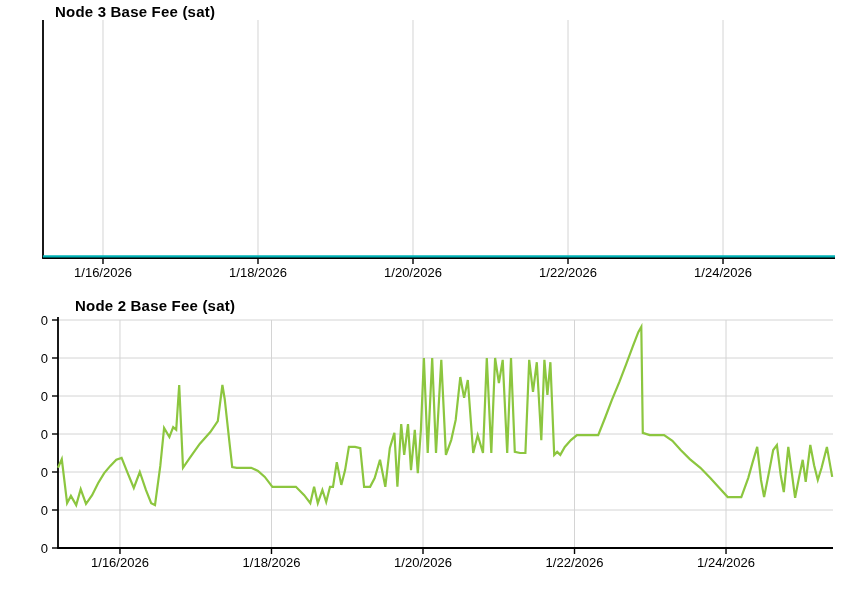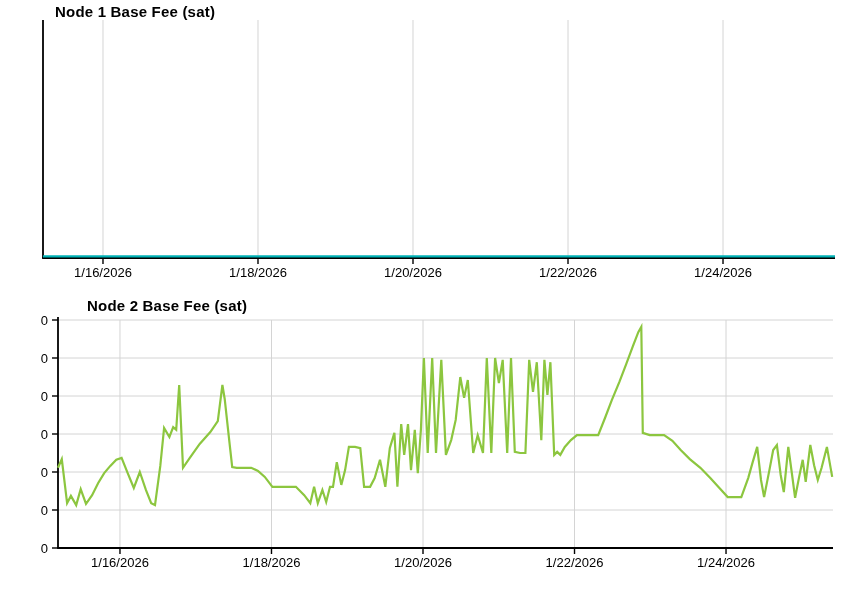--- a/index.html
+++ b/index.html
@@ -2,21 +2,21 @@
 <html><head>
 <meta charset="utf-8">
 <style>
   html,body{margin:0;padding:0;background:#ffffff;}
   .canvas{position:relative;width:860px;height:600px;background:#ffffff;
           font-family:"Liberation Sans",sans-serif;overflow:hidden;}
   .canvas svg{position:absolute;left:0;top:0;}
   .chart-title{position:absolute;font-weight:bold;font-size:15px;color:#000;
                letter-spacing:0.2px;white-space:nowrap;}
   #title-1{left:55px;top:3px;}
-  #title-2{left:75px;top:297px;margin-left:12px;}
+  #title-2{left:75px;top:297px;}
 </style>
 </head>
 <body>
 
 <div class="canvas">
   <svg id="charts-svg" width="860" height="600" viewBox="0 0 860 600">
       <line x1="102.9870828848224" y1="20" x2="102.9870828848224" y2="258" stroke="#d4d4d4" stroke-width="1"></line>
       <line x1="102.9870828848224" y1="258" x2="102.9870828848224" y2="264" stroke="#000000" stroke-width="1.4"></line>
       <text x="102.9870828848224" y="277" text-anchor="middle" font-size="13" fill="#000000" font-family="&quot;Liberation Sans&quot;, sans-serif">1/16/2026</text>
       <line x1="257.9924650161464" y1="20" x2="257.9924650161464" y2="258" stroke="#d4d4d4" stroke-width="1"></line>
@@ -66,15 +66,15 @@
       <line x1="58" y1="358" x2="833" y2="358" stroke="#d4d4d4" stroke-width="1"></line>
       <line x1="52" y1="358" x2="58" y2="358" stroke="#000000" stroke-width="1.4"></line>
       <text x="48" y="362.5" text-anchor="end" font-size="13" fill="#000000" font-family="&quot;Liberation Sans&quot;, sans-serif">0</text>
       <line x1="58" y1="320" x2="833" y2="320" stroke="#d4d4d4" stroke-width="1"></line>
       <line x1="52" y1="320" x2="58" y2="320" stroke="#000000" stroke-width="1.4"></line>
       <text x="48" y="324.5" text-anchor="end" font-size="13" fill="#000000" font-family="&quot;Liberation Sans&quot;, sans-serif">0</text>
       <line x1="58" y1="317" x2="58" y2="548" stroke="#000000" stroke-width="1.8"></line>
       <line x1="57.1" y1="548" x2="833" y2="548" stroke="#000000" stroke-width="1.8"></line>
       <polyline points="58.0,467.8 61.8,459.1 67.1,503.2 70.9,495.9 76.2,505.1 80.7,489.1 86.0,503.9 92.1,495.2 98.2,483.0 104.2,473.1 110.3,465.9 116.3,459.8 121.6,457.9 127.7,473.1 133.8,488.0 139.8,472.0 145.9,489.9 151.2,503.2 155.0,505.1 160.3,465.9 164.1,427.9 169.4,437.0 173.2,427.2 176.2,429.8 179.2,385.0 183.0,467.8 189.8,457.9 199.7,443.9 210.3,432.1 217.8,421.1 222.4,385.0 224.7,399.0 229.2,440.1 232.2,467.1 236.8,467.8 244.4,467.8 251.2,467.8 258.0,470.9 264.8,476.9 272.4,486.8 280.0,486.8 288.3,486.8 295.9,486.8 304.2,495.2 310.3,503.2 314.1,486.8 317.8,503.2 322.4,489.9 326.2,502.0 330.0,486.8 333.0,486.8 336.8,462.1 341.3,484.9 345.1,470.1 348.9,446.9 355.0,446.9 360.3,448.1 364.1,486.8 370.1,486.8 374.7,478.1 380.0,459.8 385.3,486.8 389.8,448.1 394.4,432.9 397.4,486.8 401.2,424.1 404.2,454.9 408.0,424.1 411.0,470.1 414.8,429.8 417.8,473.1 420.9,429.8 423.9,358.0 427.7,453.0 432.2,358.0 436.0,453.0 441.3,359.9 445.9,454.9 451.2,440.1 455.7,419.9 460.3,377.0 464.1,397.9 467.8,380.0 473.2,453.0 477.7,435.1 483.0,453.0 486.8,358.0 491.3,453.0 495.1,358.0 498.9,383.1 502.7,359.9 507.2,453.0 511.0,358.0 514.8,451.9 520.1,453.0 525.4,453.0 529.2,359.9 533.0,391.8 536.8,362.2 541.3,440.1 544.4,359.9 547.4,394.9 550.4,362.2 554.2,454.9 557.2,451.9 560.3,454.9 564.8,446.9 570.9,440.1 576.9,435.1 585.3,435.1 592.1,435.1 598.2,435.1 605.0,418.0 611.8,400.2 619.4,381.9 626.2,364.1 633.0,345.8 638.3,332.2 641.3,326.8 642.8,432.9 649.7,435.1 657.2,435.1 664.1,435.1 672.4,440.8 680.7,450.0 689.8,459.1 700.4,467.8 710.3,478.1 719.4,488.0 727.7,497.1 733.8,497.1 741.3,497.1 748.2,478.1 752.7,462.1 757.2,446.9 761.0,480.0 764.1,497.1 769.4,470.1 773.2,450.0 776.9,445.0 780.7,475.0 783.8,492.1 788.3,446.9 792.1,475.0 795.1,497.8 798.9,478.1 802.7,459.8 805.7,481.9 810.3,445.0 814.1,465.2 817.8,480.0 821.6,467.8 826.9,446.9 832.2,476.9" fill="none" stroke="#8cc63f" stroke-width="2.2" stroke-linejoin="miter" stroke-linecap="butt"></polyline>
     </svg>
-  <div class="chart-title" id="title-1">Node 1 Base Fee (sat)</div>
+  <div class="chart-title" id="title-1">Node 3 Base Fee (sat)</div>
   <div class="chart-title" id="title-2">Node 2 Base Fee (sat)</div>
 </div>
 
 </body></html>

